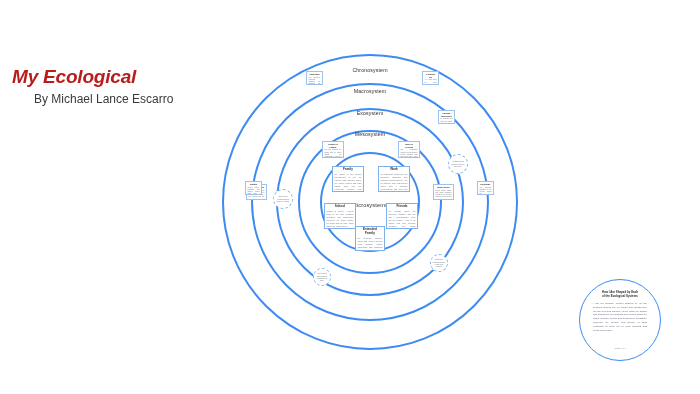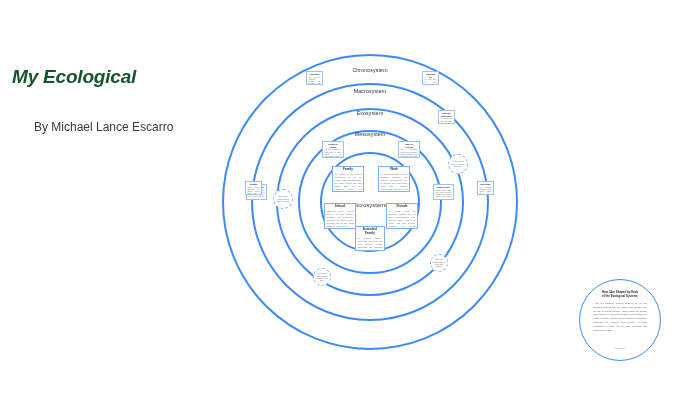--- a/index.html
+++ b/index.html
@@ -22,26 +22,26 @@
   #title-block {
     position: absolute;
     left: 12px;
     top: 66px;
     width: 210px;
   }
   #chart-title {
     font-size: 19px;
     font-weight: bold;
     font-style: italic;
-    color: #14532d;
+    color: #b91c1c;
     line-height: 1.18;
     letter-spacing: -0.2px;
   }
   #chart-byline {
-    margin-top: 32px;
+    margin-top: 4px;
     margin-left: 22px;
     font-size: 12px;
     color: #3a3a3a;
     line-height: 1.2;
   }
 
   
   .ring {
     position: absolute;
     border-radius: 50%;

